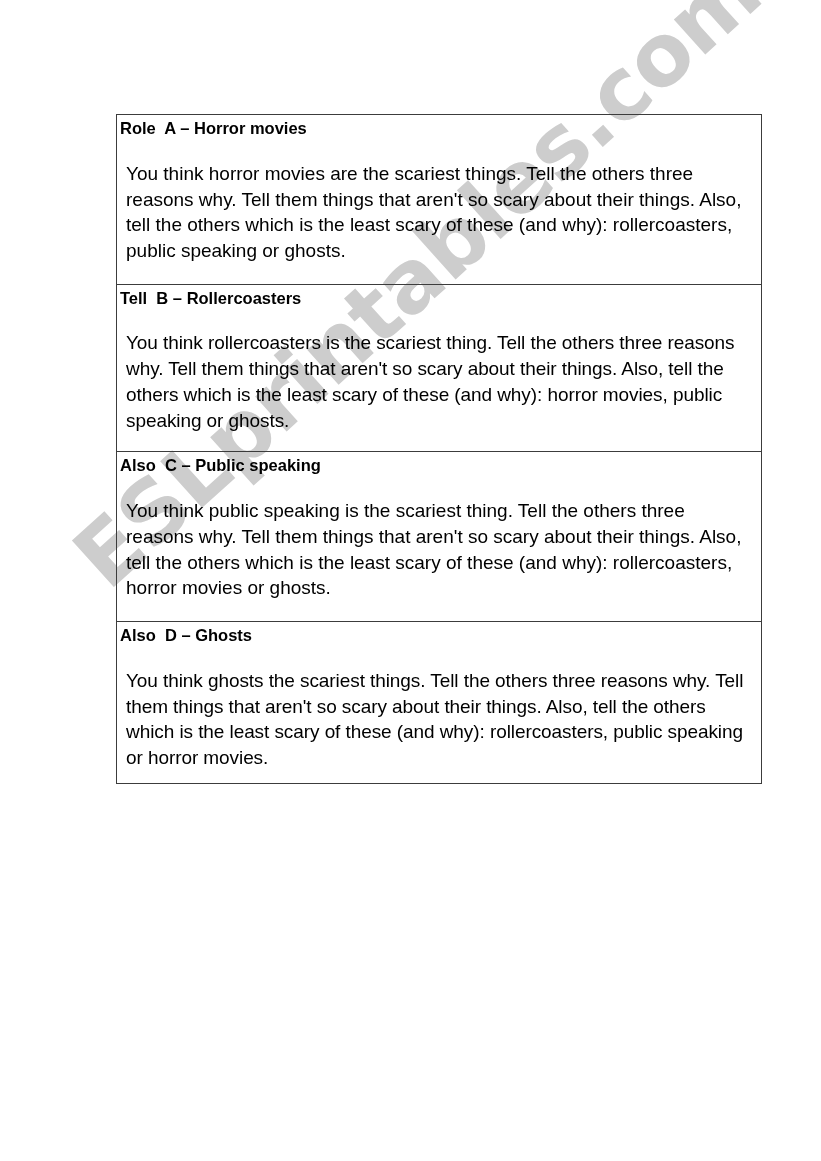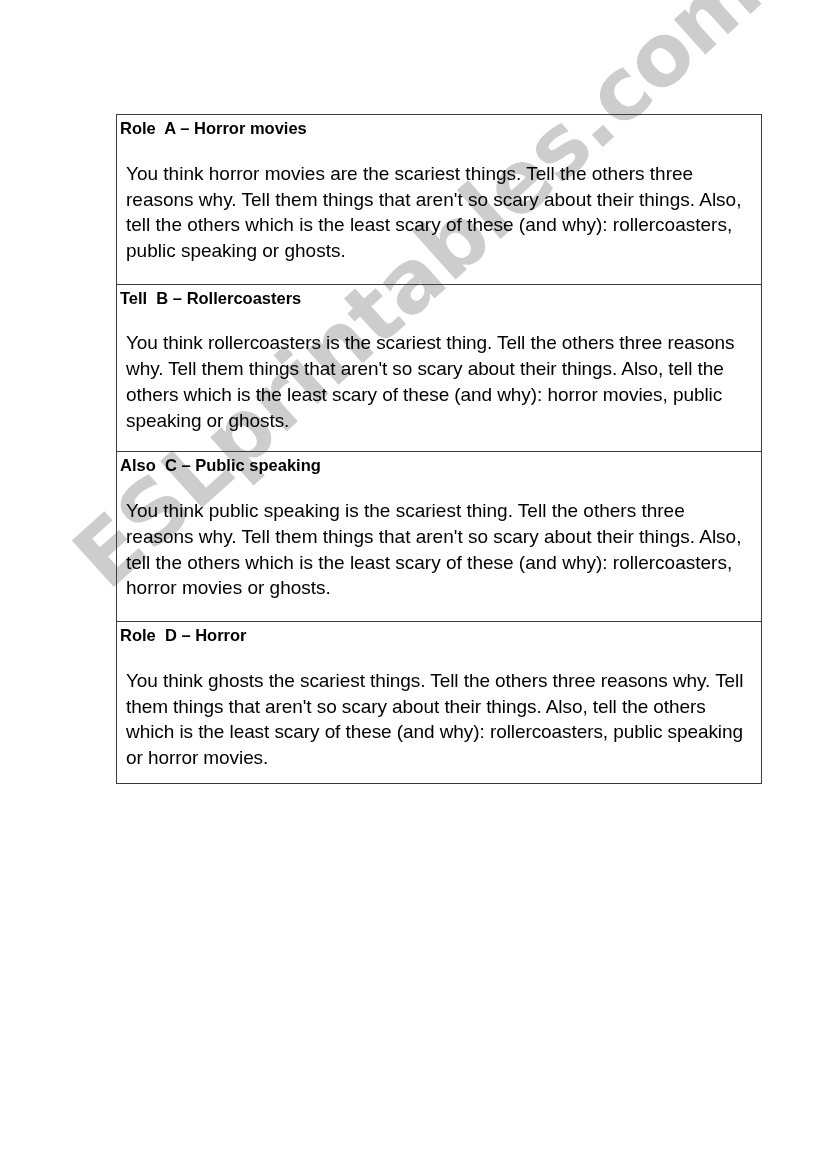--- a/index.html
+++ b/index.html
@@ -127,21 +127,21 @@
         <td class="role-cell row-c">
           <div class="cell-inner">
             <p class="role-title">Also  C – Public speaking</p>
             <p class="role-body">You think public speaking is the scariest thing. Tell the others three reasons why. Tell them things that aren't so scary about their things. Also, tell the others which is the least scary of these (and why): rollercoasters, horror movies or ghosts.</p>
           </div>
         </td>
       </tr>
       <tr>
         <td class="role-cell row-d">
           <div class="cell-inner">
-            <p class="role-title">Role  D – Horror</p>
+            <p class="role-title">Also  D – Ghosts</p>
             <p class="role-body">You think ghosts the scariest things. Tell the others three reasons why. Tell them things that aren't so scary about their things. Also, tell the others which is the least scary of these (and why): rollercoasters, public speaking or horror movies.</p>
           </div>
         </td>
       </tr>
     </tbody>
   </table>
 
 </div>
 
 </body></html>

